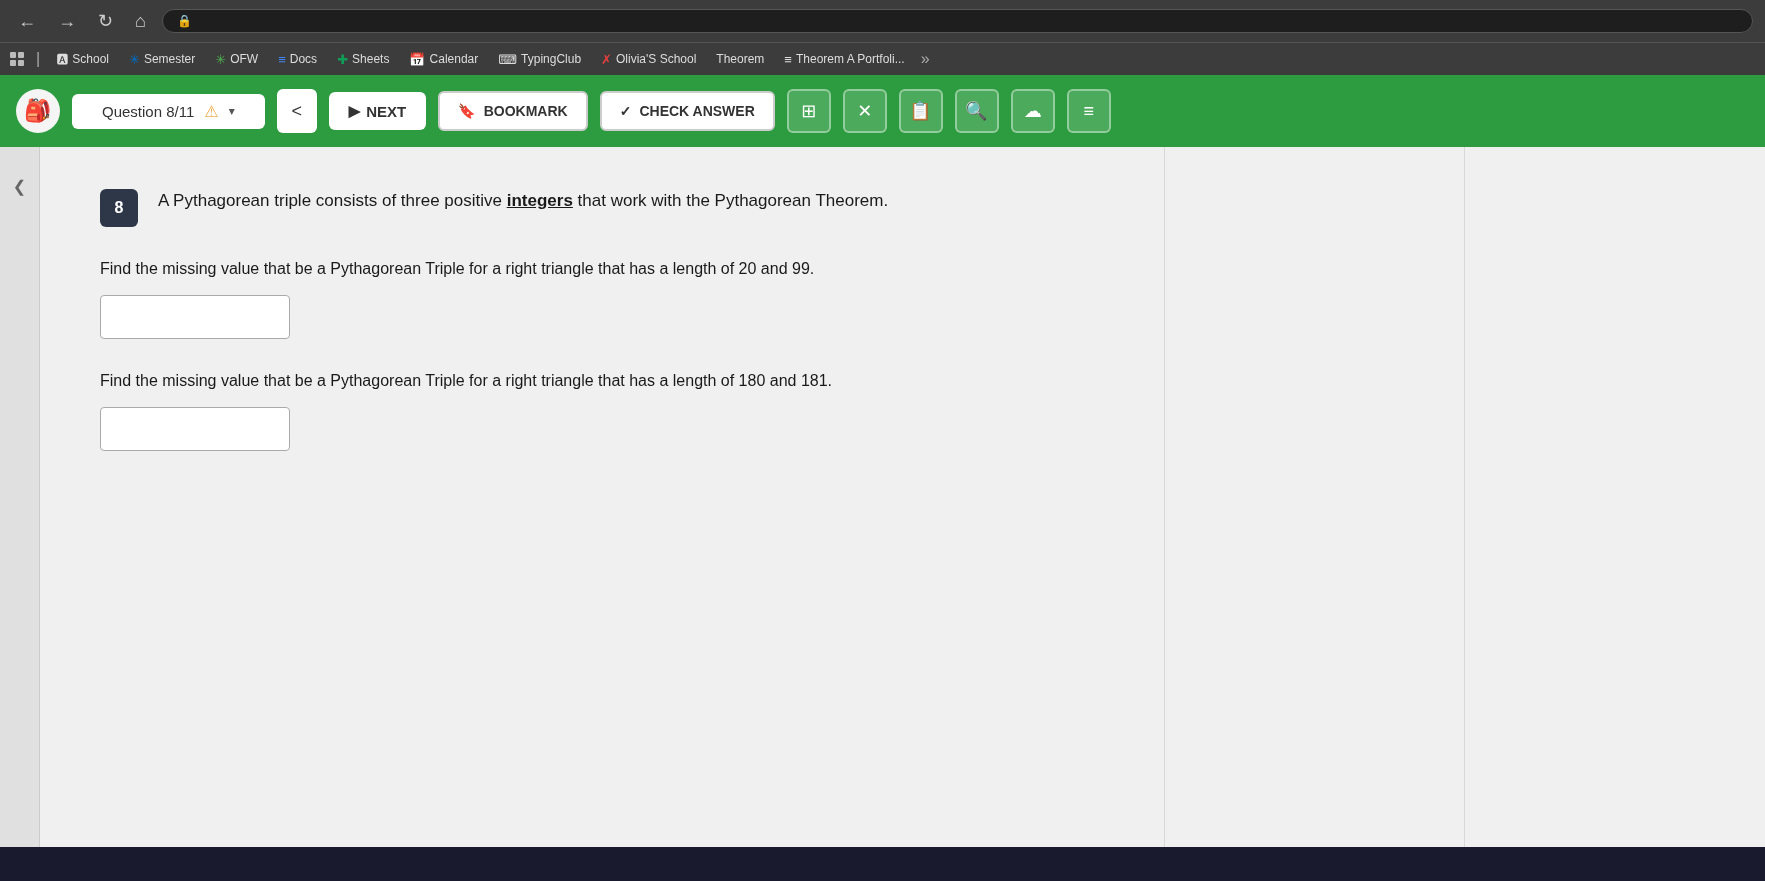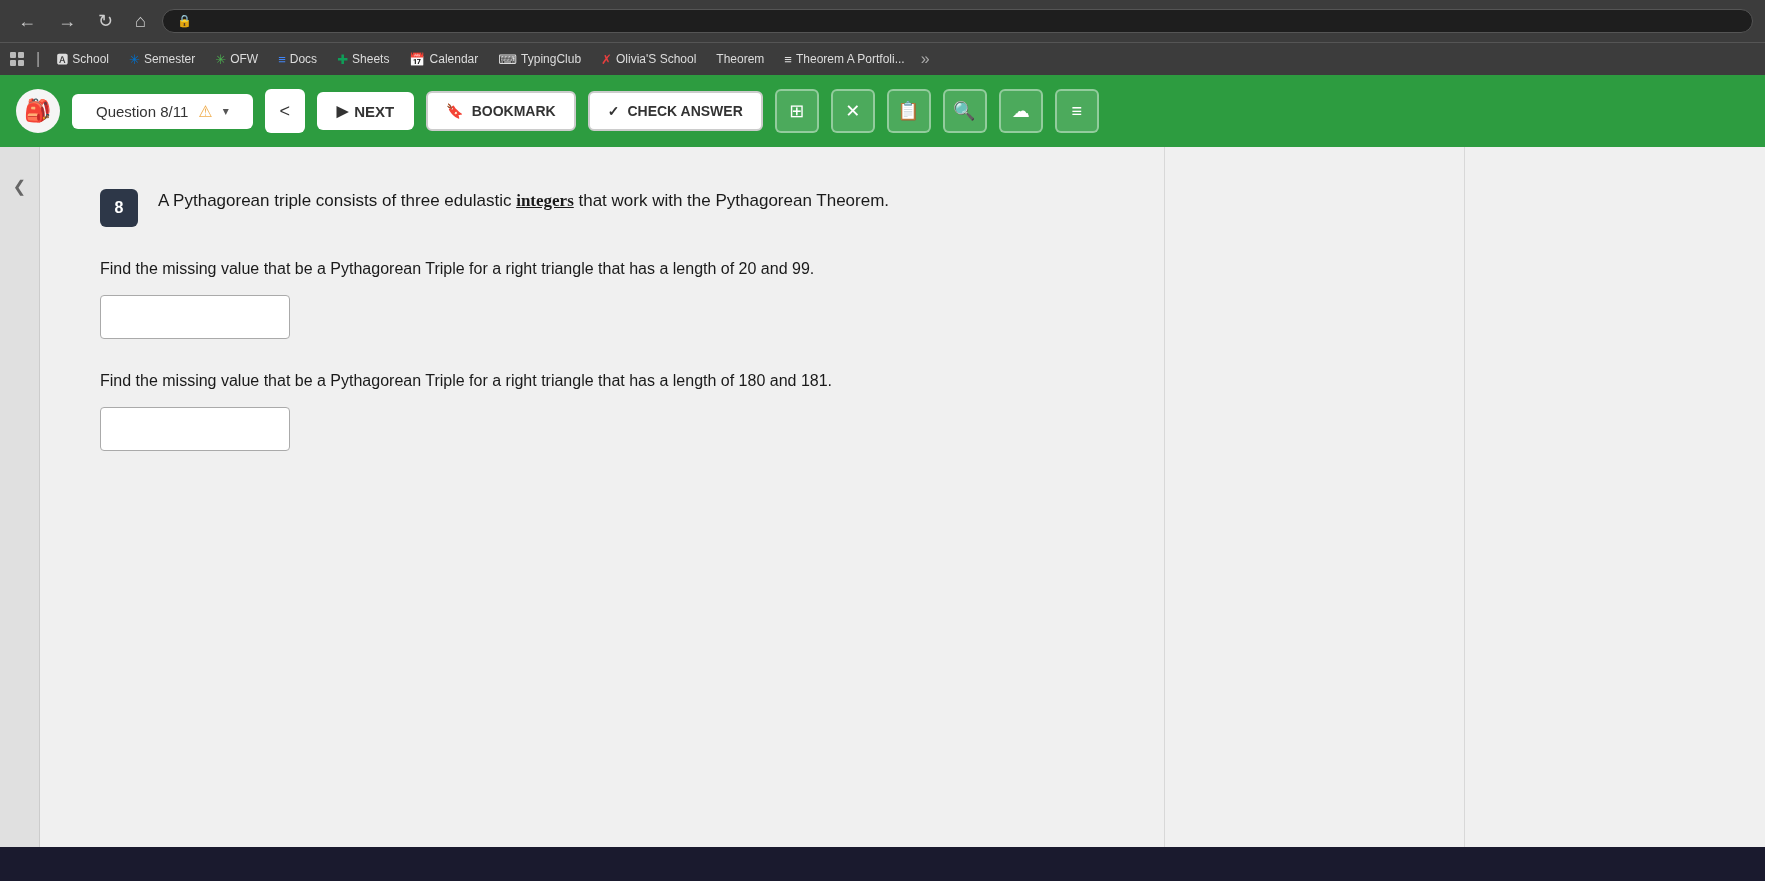--- a/index.html
+++ b/index.html
@@ -97,21 +97,21 @@
       align-items: center;
       justify-content: center;
       font-size: 22px;
     }
 
     .question-selector {
       display: flex;
       align-items: center;
       background: white;
       border-radius: 6px;
-      padding: 8px 24px;
+      padding: 8px 30px;
       gap: 10px;
       cursor: pointer;
       min-width: 180px;
     }
 
     .question-selector-text {
       font-size: 15px;
       color: #333;
       font-weight: 500;
     }
@@ -247,21 +247,20 @@
 
     .question-text {
       font-size: 17px;
       color: #1a1a1a;
       line-height: 1.6;
     }
 
     .question-text .integers {
       font-weight: 700;
       text-decoration: underline;
-      font-family: Liberation Serif, serif;
     }
 
     .sub-question {
       margin-bottom: 30px;
     }
 
     .sub-question-text {
       font-size: 16px;
       color: #1a1a1a;
       margin-bottom: 14px;
@@ -429,21 +428,21 @@
     <span class="left-collapse-icon">❮</span>
   </div>
 
   <div class="content-area">
 
     <div class="question-header">
       <div class="question-number-badge">
         <span>8</span>
       </div>
       <div class="question-text">
-        <span>A Pythagorean triple consists of three edulastic </span><span class="integers">integers</span><span> that work with the Pythagorean Theorem.</span>
+        <span>A Pythagorean triple consists of three positive </span><span class="integers">integers</span><span> that work with the Pythagorean Theorem.</span>
       </div>
     </div>
 
     <div class="sub-question">
       <div class="sub-question-text">Find the missing value that be a Pythagorean Triple for a right triangle that has a length of 20 and 99.</div>
       <input class="answer-input" type="text" value="" placeholder="" style="">
     </div>
 
     <div class="sub-question">
       <div class="sub-question-text">Find the missing value that be a Pythagorean Triple for a right triangle that has a length of 180 and 181.</div>

